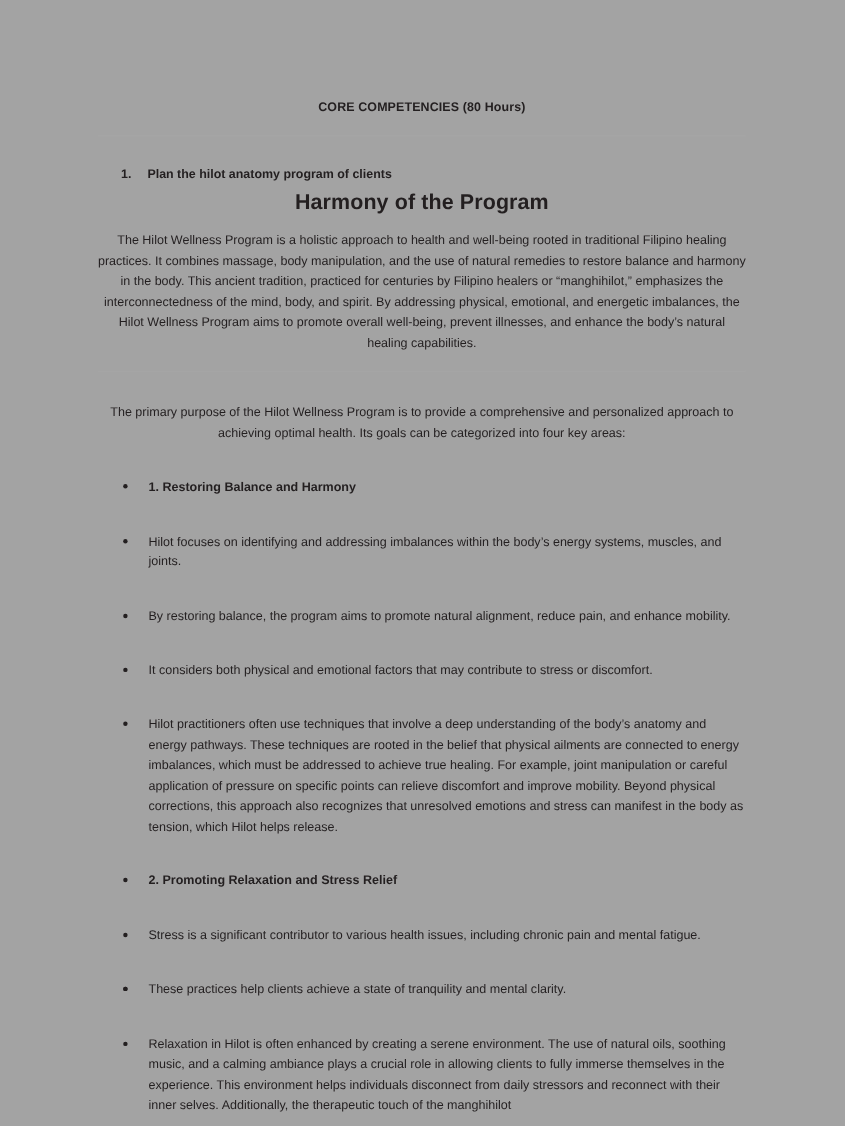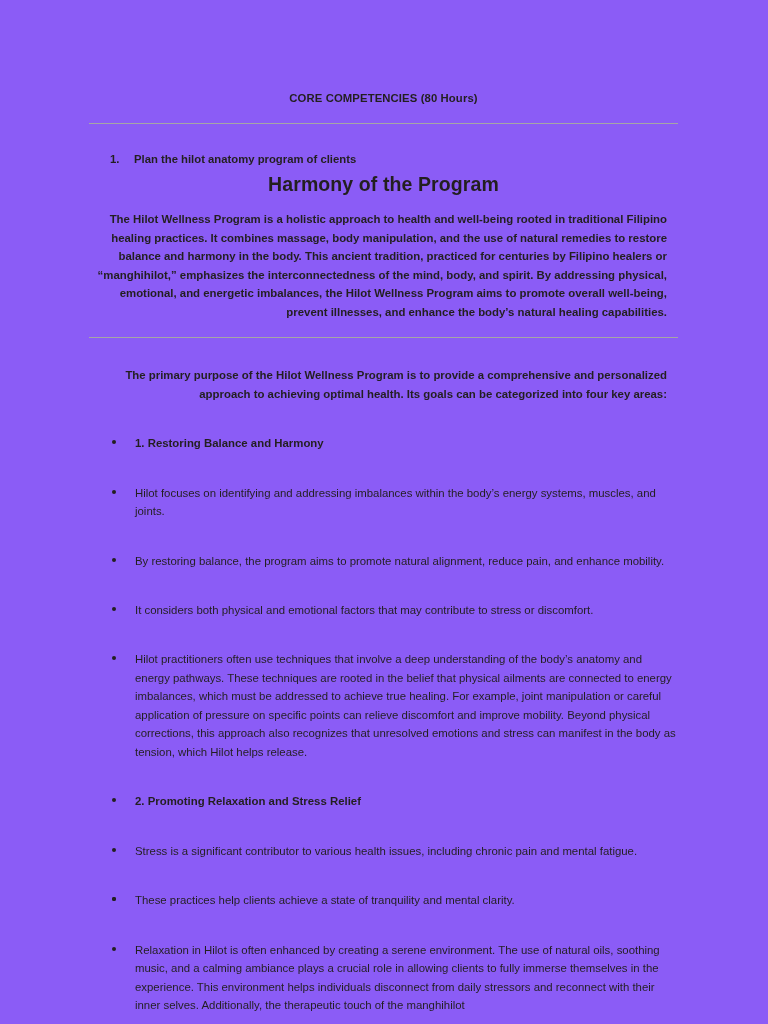--- a/index.html
+++ b/index.html
@@ -11,21 +11,21 @@
     width: 768px;
     height: 1024px;
     font-family: "Liberation Sans", sans-serif;
     color: #231f20;
     -webkit-font-smoothing: antialiased;
   }
   .page {
     position: relative;
     width: 768px;
     height: 1024px;
-    background: #8b5cf6;
+    background: #a3a3a3;
     box-sizing: border-box;
     padding: 16px;
     overflow: hidden;
   }
   .content {
     position: absolute;
     left: 89px;
     top: 0;
     width: 589px;
   }
@@ -71,23 +71,22 @@
   .title {
     text-align: center;
     font-size: 19.5px;
     font-weight: bold;
     margin-top: 6px;
     letter-spacing: 0.005em;
   }
   p.body {
     font-size: 11.4px;
     line-height: 1.62;
-    margin: 14px 11px 0 0;
-    text-align: right;
-    font-weight: bold;
+    margin: 14px 0 0 0;
+    text-align: center;
   }
   p.body.tight {
     margin-top: 13px;
   }
   .para-block-2 {
     margin-top: 28px;
   }
   ul.bullets {
     list-style: none;
     margin: 0;

